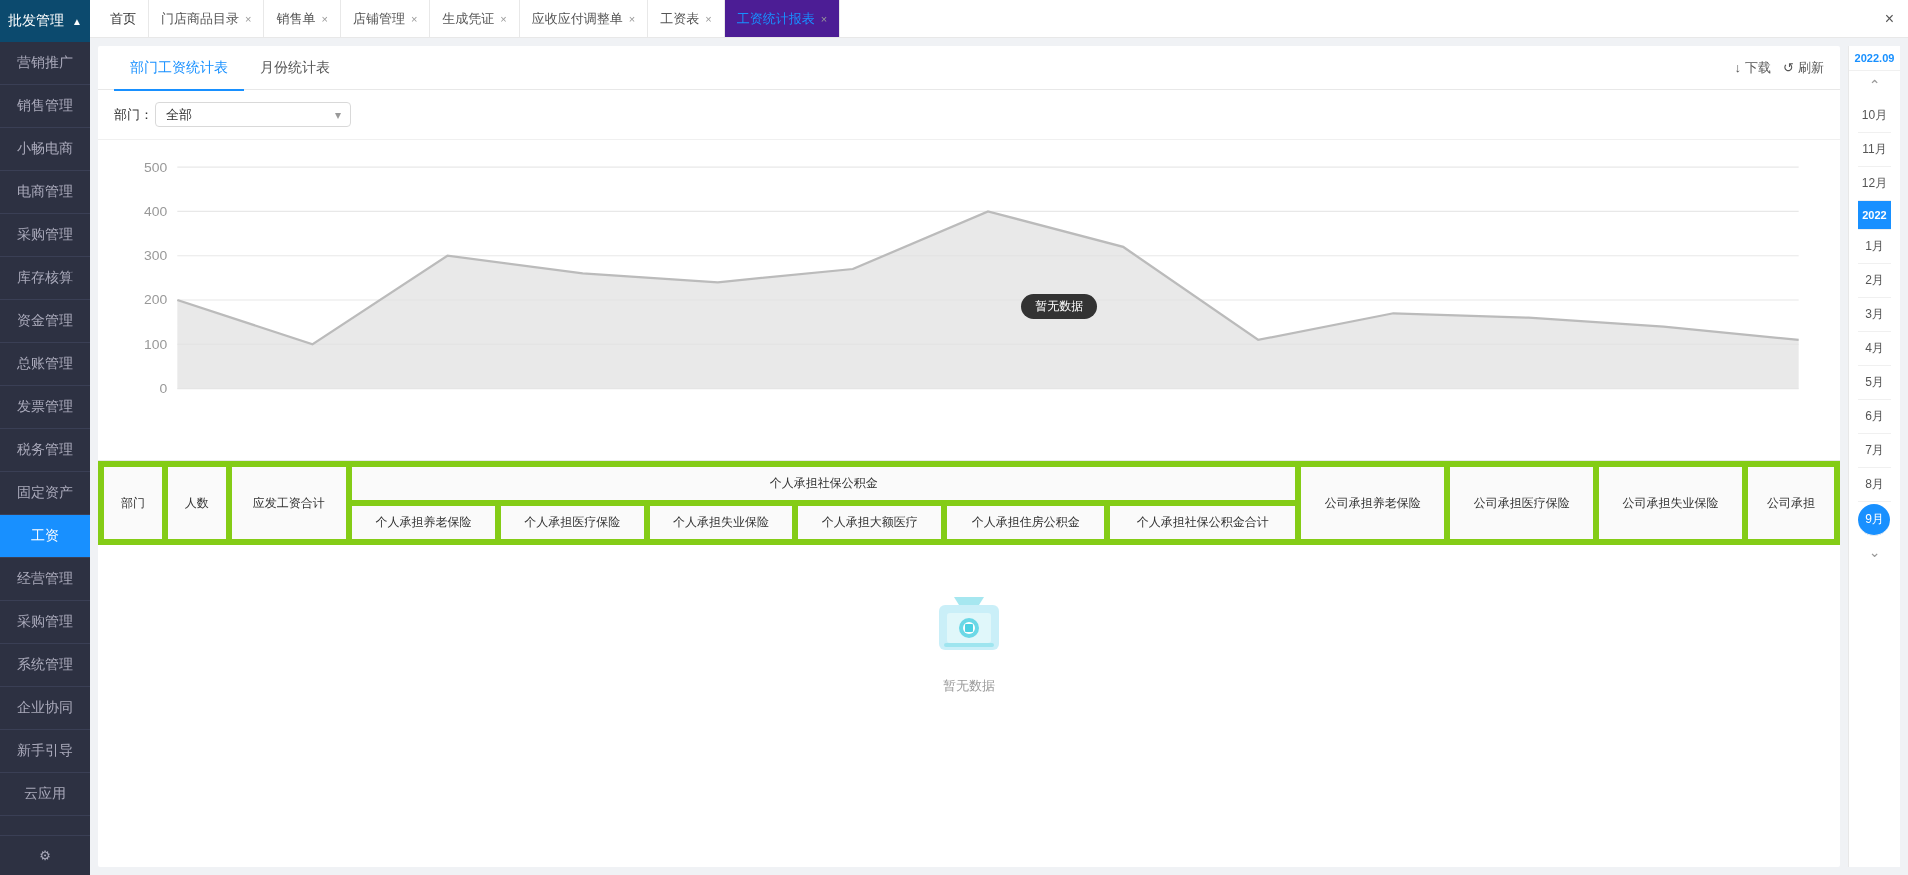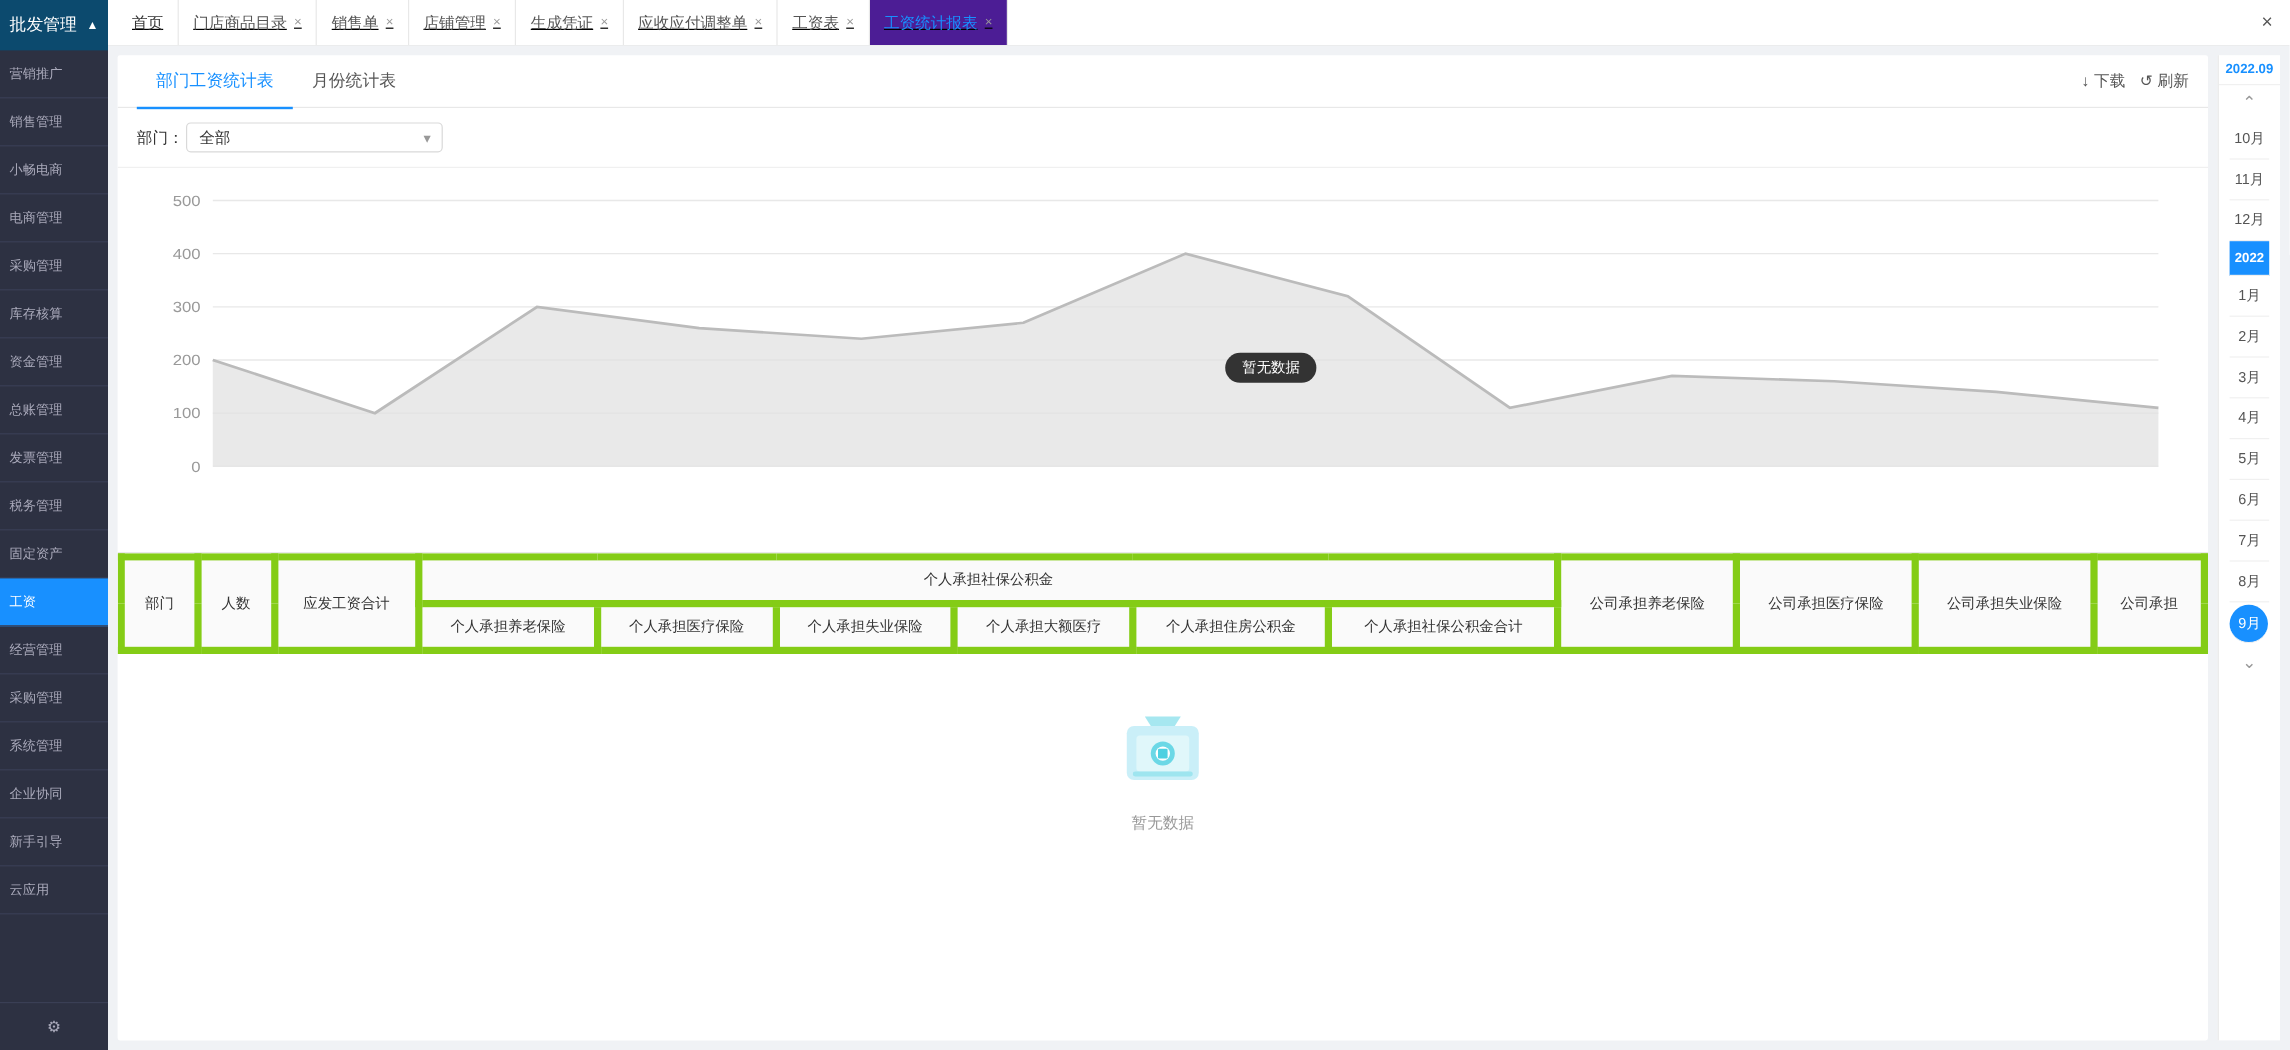--- a/index.html
+++ b/index.html
@@ -21,22 +21,22 @@
       padding: 12px 8px;
       font-size: 14px;
       display: flex;
       align-items: center;
       justify-content: space-between;
       cursor: pointer;
     }
     .sidebar-header .arrow { font-size: 10px; }
     .sidebar-item {
       padding: 12px 8px;
-      text-align: left;
-      font-size: 11px;
+      text-align: center;
+      font-size: 14px;
       color: #aab;
       cursor: pointer;
       border-bottom: 1px solid #3a3f55;
     }
     .sidebar-item.active { background: #1890ff; color: #fff; }
     .sidebar-footer {
       margin-top: auto;
       padding: 12px 8px;
       text-align: center;
       color: #aab;
@@ -138,21 +138,21 @@
     }
     .filter-label { font-size: 13px; color: #333; }
     .filter-select {
       border: 1px solid #d9d9d9;
       border-radius: 4px;
       padding: 4px 28px 4px 10px;
       font-size: 13px;
       color: #333;
       background: #fff;
       cursor: pointer;
-      width: 214px;
+      width: 196px;
       appearance: none;
       position: relative;
     }
     .select-wrapper {
       position: relative;
       display: inline-block;
     }
     .select-wrapper::after {
       content: '▾';
       position: absolute;
@@ -298,21 +298,21 @@
       <div class="sidebar-item">云应用</div>
     </div>
   <div class="sidebar-footer">
     <span>⚙</span>
   </div>
 </div>
 
 <div class="main">
 
   <div class="tab-bar">
-    <div id="tabs-container" style="display:flex; align-items:center; flex:1;text-decoration:underline;">
+    <div id="tabs-container" style="display:flex; align-items:center; flex:1;">
         <div class="tab-item home">首页</div>
         <div class="tab-item">门店商品目录<span class="close-btn">×</span></div>
         <div class="tab-item">销售单<span class="close-btn">×</span></div>
         <div class="tab-item">店铺管理<span class="close-btn">×</span></div>
         <div class="tab-item">生成凭证<span class="close-btn">×</span></div>
         <div class="tab-item">应收应付调整单<span class="close-btn">×</span></div>
         <div class="tab-item">工资表<span class="close-btn">×</span></div>
         <div class="tab-item active">工资统计报表<span class="close-btn">×</span></div>
       </div>
     <button class="close-x" style="margin-left:auto;">×</button>

